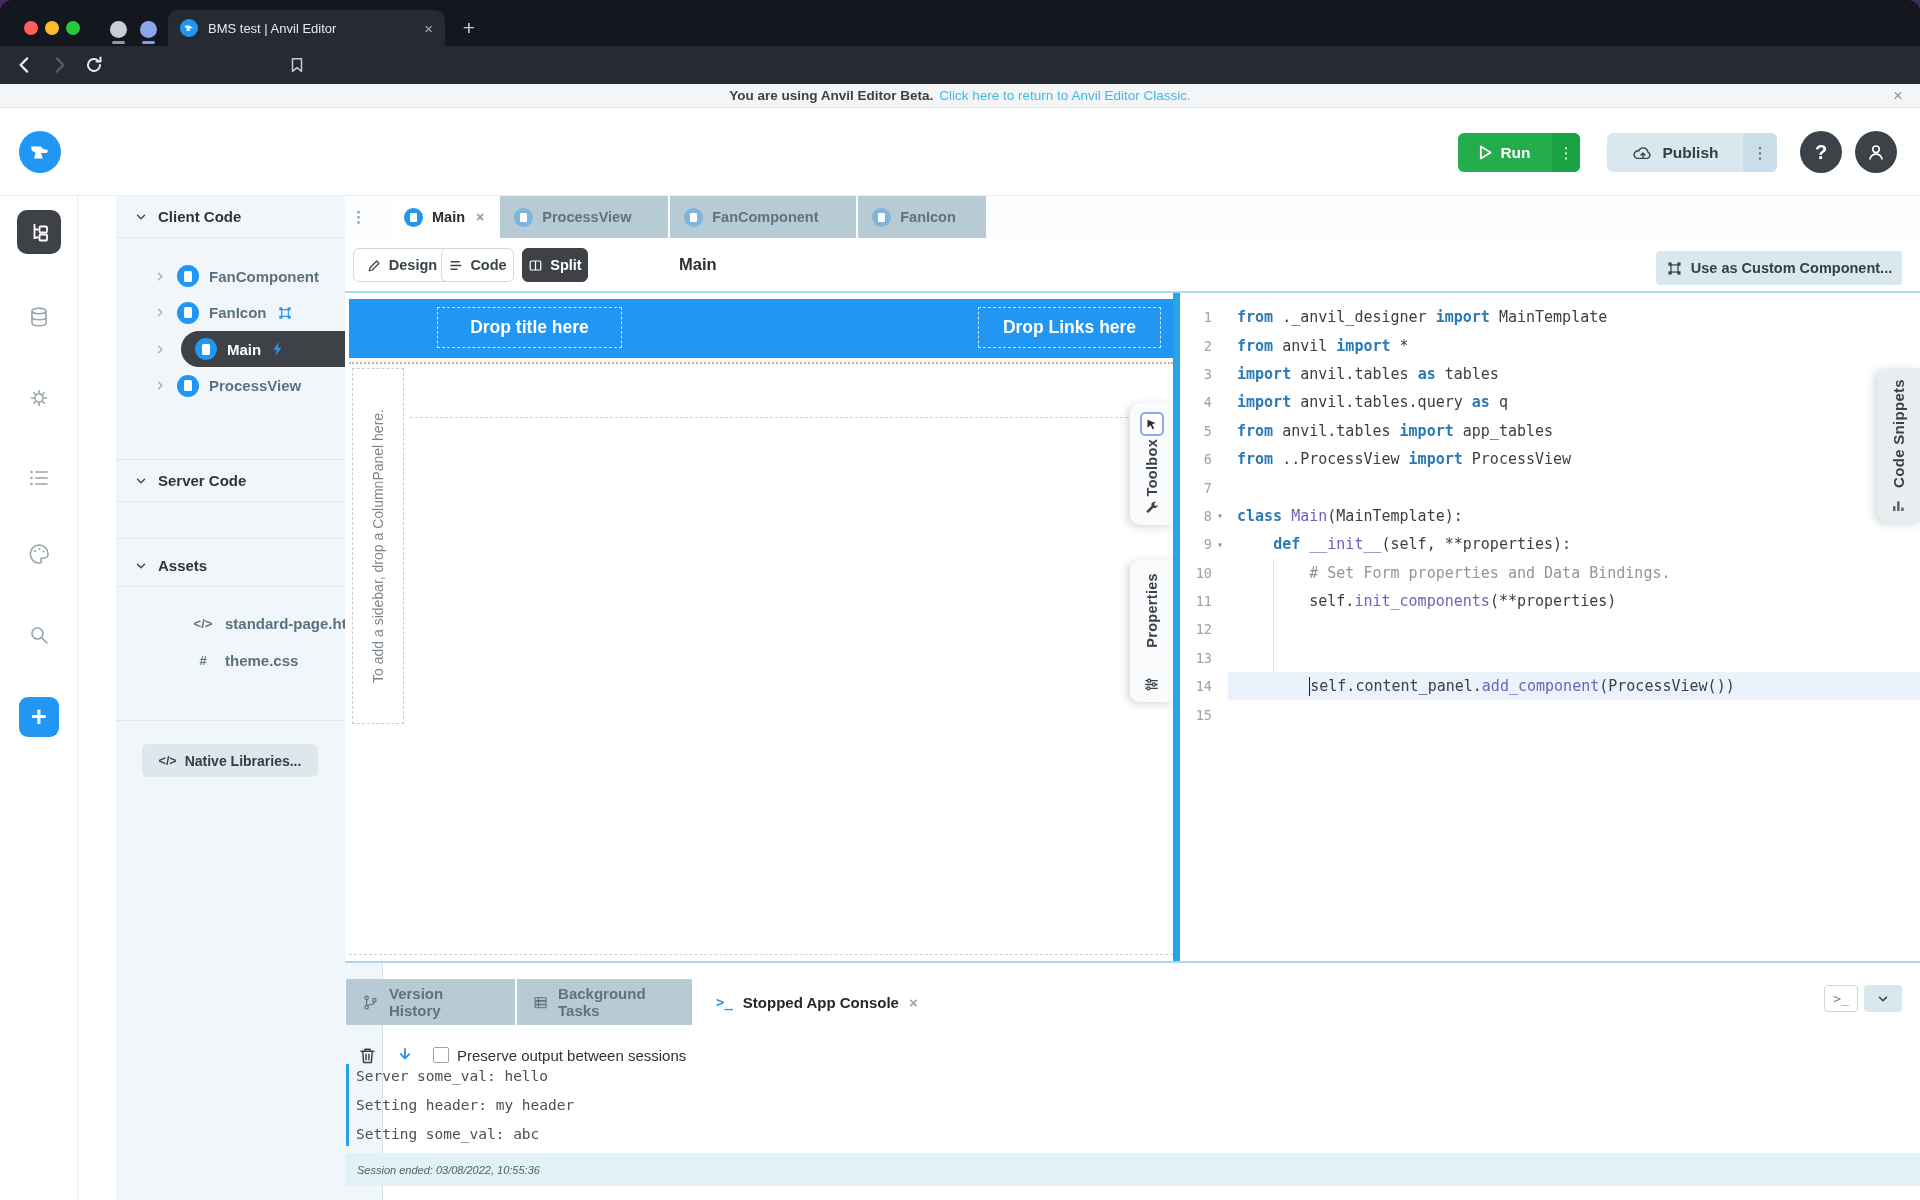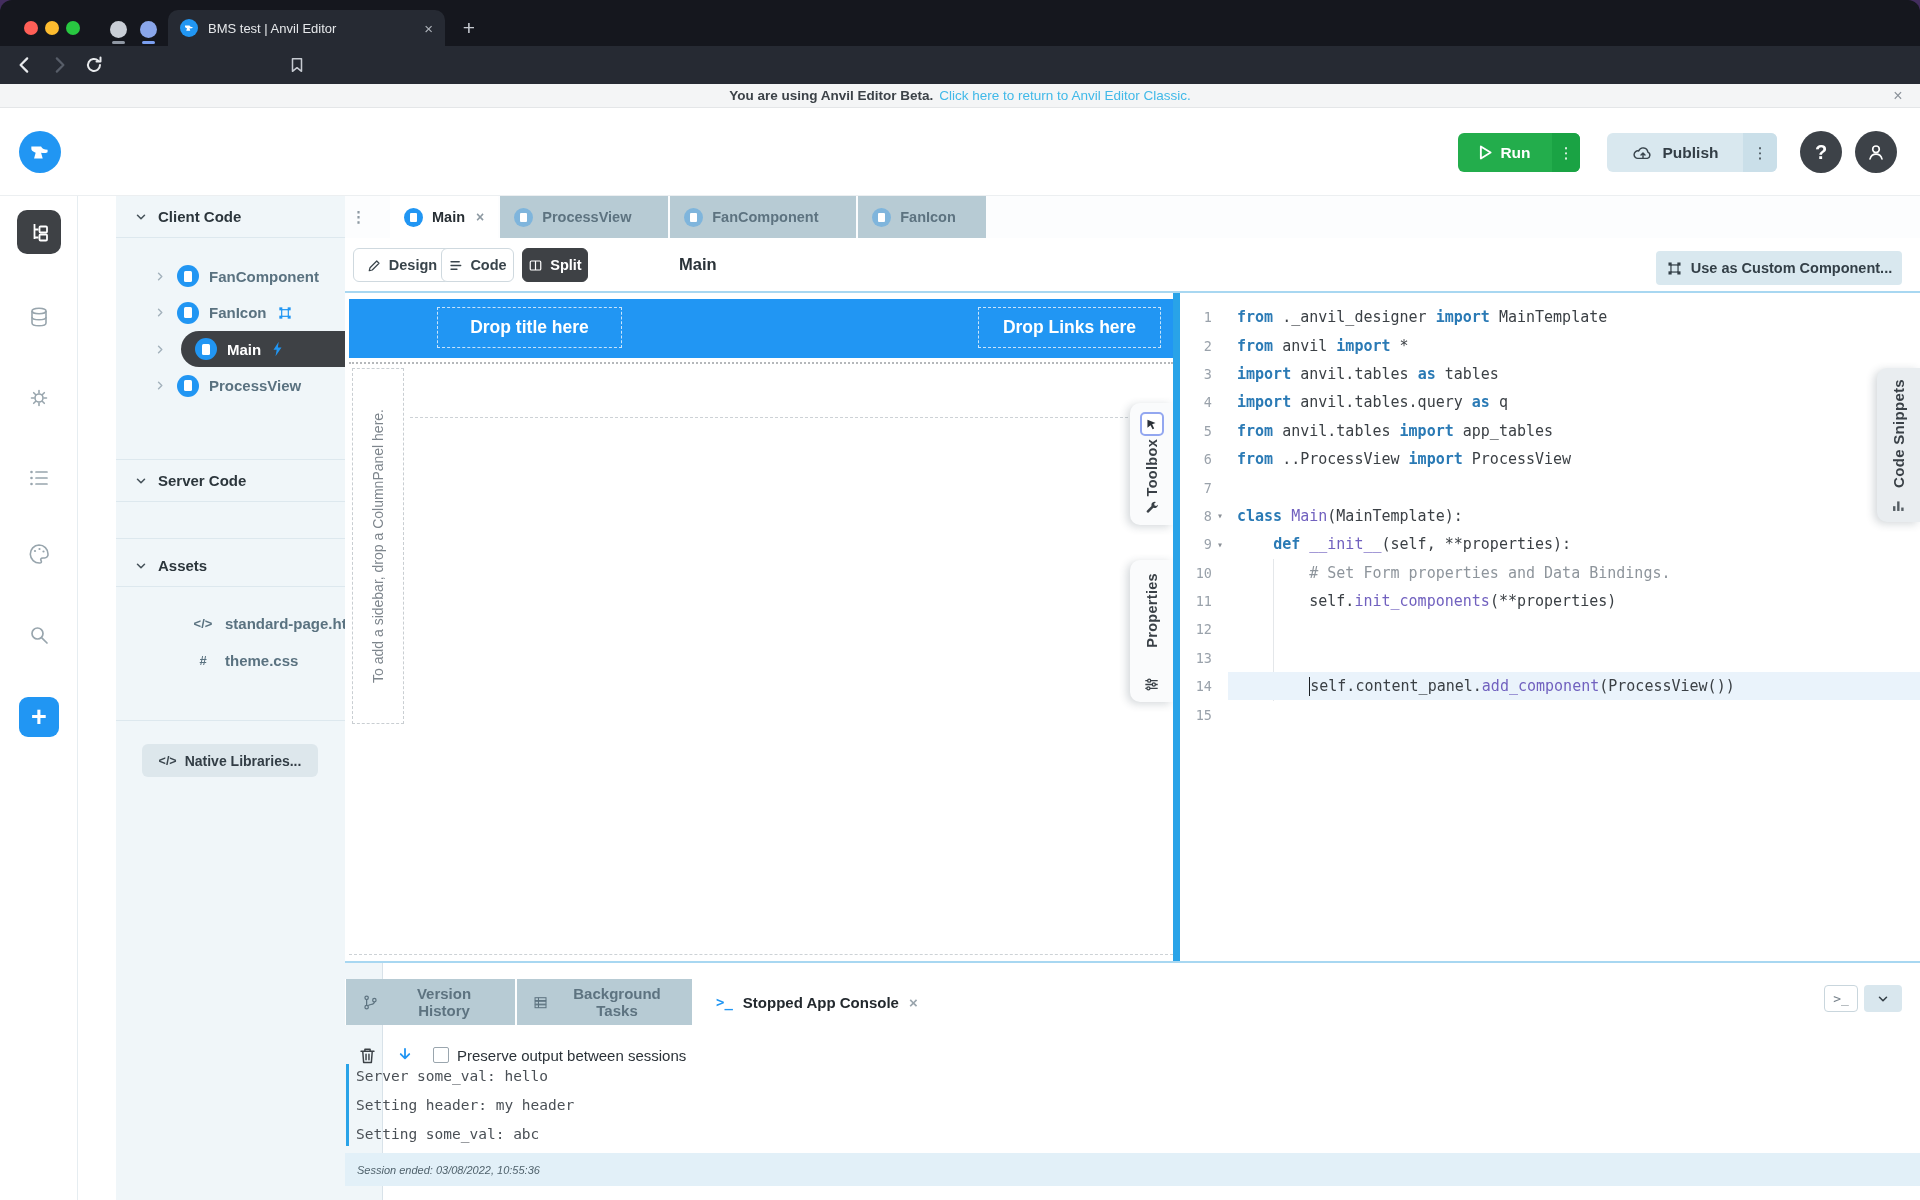--- a/index.html
+++ b/index.html
@@ -140,21 +140,21 @@
   .gut{width:32px;text-align:right;color:#9aa2ab;font-size:13.5px;flex:none;}
   .fold{width:16px;text-align:center;color:#8a9097;font-size:10px;flex:none;}
   .ltxt{white-space:pre;padding-left:9px;}
   .tok-kw{color:#2a7ab5;font-weight:bold;}
   .tok-fn{color:#7161bf;}
   .tok-cm{color:#8e959c;}
   .caret{display:inline-block;width:0;border-left:1.6px solid #1b1f23;height:19px;vertical-align:middle;}
   .indentguide{position:absolute;left:93px;top:265.6px;width:1px;height:142px;background:#e4e7ea;}
 
   
-  .btabbar{left:345px;top:979px;width:1575px;height:46px;background:#fff;display:flex;text-align:center;}
+  .btabbar{left:345px;top:979px;width:1575px;height:46px;background:#fff;display:flex;}
   .btab2{height:46px;display:flex;align-items:center;gap:10px;padding:0 16px;font-weight:600;font-size:15px;box-sizing:border-box;}
   .btab2.inactive{background:#b7cbd4;color:#5d7380;margin-left:2px;}
   .btab2.active{background:#fff;color:#23292e;margin-left:8px;}
   .prompt{color:#2196f3;font-weight:bold;font-family:"DejaVu Sans Mono",monospace;font-size:14px;}
   .termchip{left:1824px;top:985px;width:34px;height:27px;border:1px solid #c9d6dd;border-radius:4px;box-sizing:border-box;
             display:flex;align-items:center;justify-content:center;color:#77828b;font-family:"DejaVu Sans Mono",monospace;font-size:13px;}
   .chevbtn{left:1864px;top:985px;width:38px;height:27px;background:#d9e7ee;border-radius:4px;
            display:flex;align-items:center;justify-content:center;color:#333e46;}
   .consolebar{left:345px;top:1036px;width:1575px;height:38px;display:flex;align-items:center;gap:19px;padding-left:13px;box-sizing:border-box;}
   .checkbox{width:16px;height:16px;border:1.5px solid #9aa6ae;border-radius:2px;box-sizing:border-box;background:#fff;}

